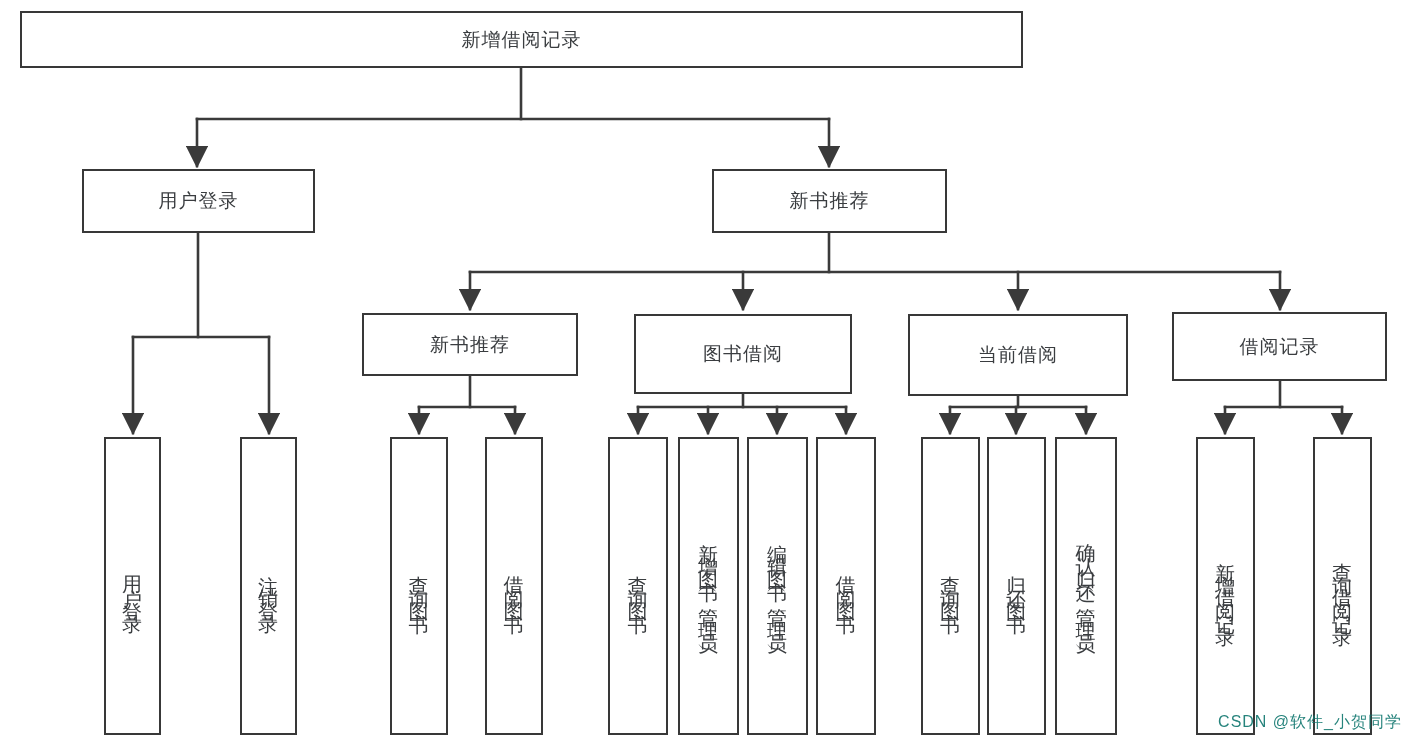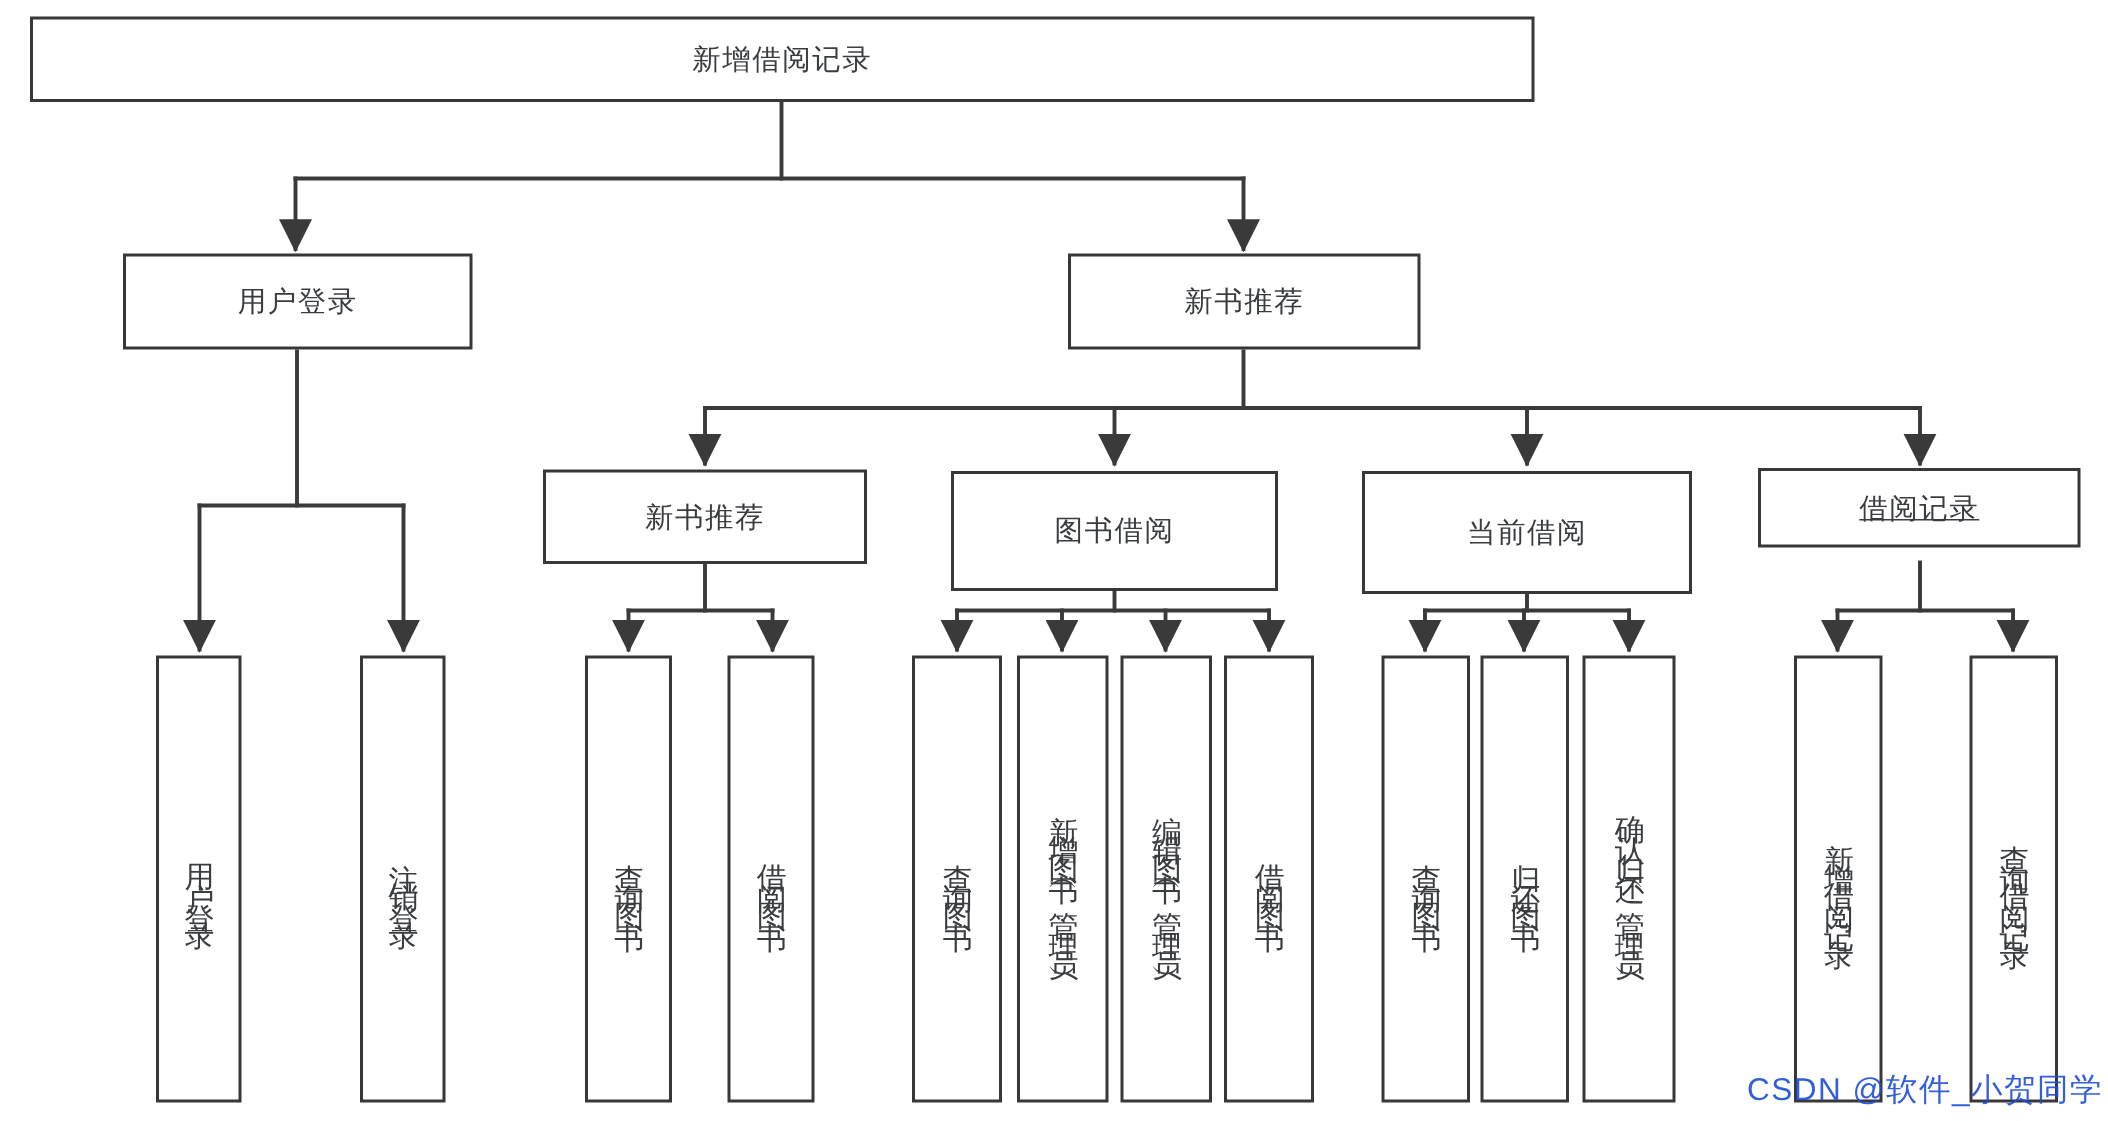--- a/index.html
+++ b/index.html
@@ -41,22 +41,22 @@
     writing-mode: vertical-rl;
     font-size: 20px;
     letter-spacing: 13px;
     line-height: 1;
     white-space: nowrap;
   }
   .watermark {
     position: absolute;
     right: 3px;
     top: 712px;
-    font-size: 21px;
-    color: #1d4ed8;
+    font-size: 16px;
+    color: #0f766e;
     opacity: 0.9;
     letter-spacing: 1px;
     z-index: 3;
     white-space: nowrap;
   }
 </style>
 </head>
 <body>
 
 <div class="canvas">
@@ -124,21 +124,21 @@
 
   <div class="node" style="left:362px; top:313px; width:216px; height:63px;">
     <span class="lbl">新书推荐</span>
   </div>
   <div class="node" style="left:634px; top:314px; width:218px; height:80px;">
     <span class="lbl">图书借阅</span>
   </div>
   <div class="node" style="left:908px; top:314px; width:220px; height:82px;">
     <span class="lbl">当前借阅</span>
   </div>
-  <div class="node" style="left:1172px; top:312px; width:215px; height:53px;text-decoration:underline;">
+  <div class="node" style="left:1172px; top:312px; width:215px; height:69px;">
     <span class="lbl">借阅记录</span>
   </div>
 
   <div class="node leaf" style="left:104px; top:437px; width:57px; height:298px;">
     <span class="lbl">用户登录</span>
   </div>
   <div class="node leaf" style="left:240px; top:437px; width:57px; height:298px;">
     <span class="lbl">注销登录</span>
   </div>
   <div class="node leaf" style="left:390px; top:437px; width:58px; height:298px;">

